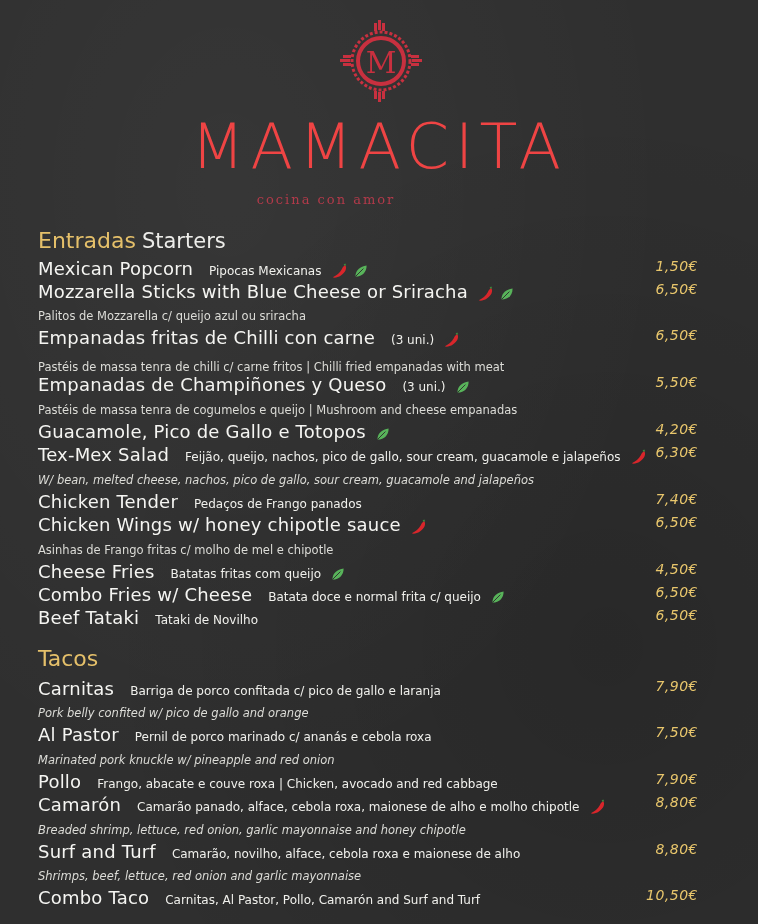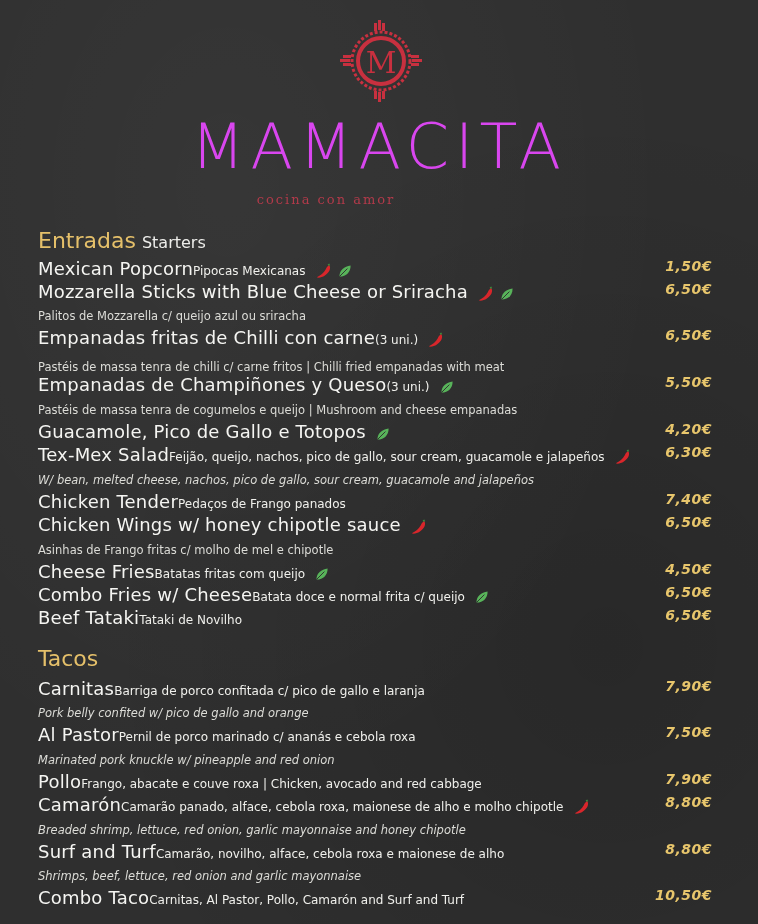--- a/index.html
+++ b/index.html
@@ -11,40 +11,40 @@
       radial-gradient(ellipse at 80% 70%, rgba(0,0,0,0.15), transparent 60%);
     font-family: "DejaVu Sans", sans-serif;
     color: #f1f1ee;
     position: relative;
   }
   .logo-wrap { position: absolute; left: 0; top: 0; width: 758px; height: 215px; }
   .emblem { position: absolute; left: 340px; top: 20px; width: 82px; height: 82px; }
   .brand {
     position: absolute; left: 0; width: 758px; top: 112px; text-align: center;
     font-family: "DejaVu Sans", sans-serif; font-weight: 300;
-    font-size: 62px; letter-spacing: 6px; color: #d946ef; line-height: 70px;
+    font-size: 62px; letter-spacing: 6px; color: #ef4444; line-height: 70px;
   }
   .tagline {
     position: absolute; left: 0; width: 652px; top: 192px; text-align: center;
     font-family: "DejaVu Serif", serif; font-size: 13px; letter-spacing: 2px;
     color: #b23a4a;
   }
   .section-title {
     position: absolute; left: 38px;
     font-size: 22px; color: #e5c06a; font-weight: normal;
   }
-  .section-sub { font-size: 16px; color: #ededea; margin-left: 6px; }
+  .section-sub { font-size: 21px; color: #ededea; margin-left: 6px; }
   .row { position: absolute; left: 38px; right: 0; height: 22px; white-space: nowrap; }
   .name { font-size: 18px; color: #f5f5f2; letter-spacing: 0.2px; }
-  .desc { font-size: 12px; color: #f0f0ec; margin-left: 0; }
+  .desc { font-size: 12px; color: #f0f0ec; margin-left: 16px; }
   .sub  { font-size: 11.5px; color: #dcdcd7; font-style: italic; }
   .sub.plain { font-style: normal; }
   .price {
-    position: absolute; right: 46px; font-size: 14px; color: #e8c66c;
-    font-style: italic; font-weight: bold; letter-spacing: 0.5px;
+    position: absolute; right: 60px; font-size: 14px; color: #e8c66c;
+    font-style: italic; font-weight: normal; letter-spacing: 0.5px;
   }
   .icon { display: inline-block; vertical-align: middle; margin-left: 4px; }
   .chili { width: 18px; height: 18px; }
   .leaf { width: 16px; height: 16px; }
 </style>
 </head>
 <body>
 
 <svg width="0" height="0" style="position:absolute">
   <defs>

